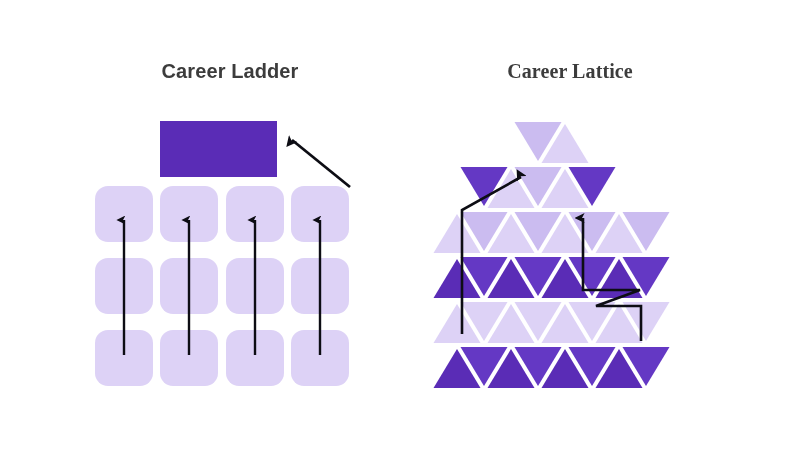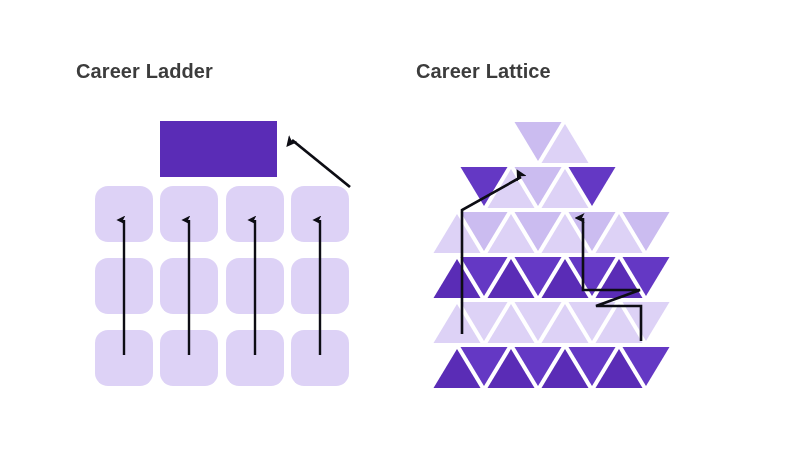--- a/index.html
+++ b/index.html
@@ -25,23 +25,23 @@
   .panel {
     position: absolute;
   }
   .panel-title {
     position: absolute;
     font-size: 20px;
     font-weight: bold;
     color: #3c3c3c;
     letter-spacing: 0.1px;
     white-space: nowrap;
-    text-align: left;
+    text-align: center;
     width: 100%;
-    left: 16px;
+    left: 0;
     top: 0;
   }
   
   #ladder-panel {
     left: 60px;
     top: 60px;
     width: 340px;
     height: 340px;
   }
   .ladder-svg, .lattice-svg {
@@ -49,20 +49,21 @@
     left: 0;
     top: 0;
     overflow: visible;
   }
   
   #lattice-panel {
     left: 400px;
     top: 60px;
     width: 340px;
     height: 340px;
+    font-family: Liberation Serif, serif;
   }
 </style>
 </head>
 <body>
 
 <div id="canvas">
 
   <div class="panel" id="ladder-panel">
     <div class="panel-title">Career Ladder</div>
 

